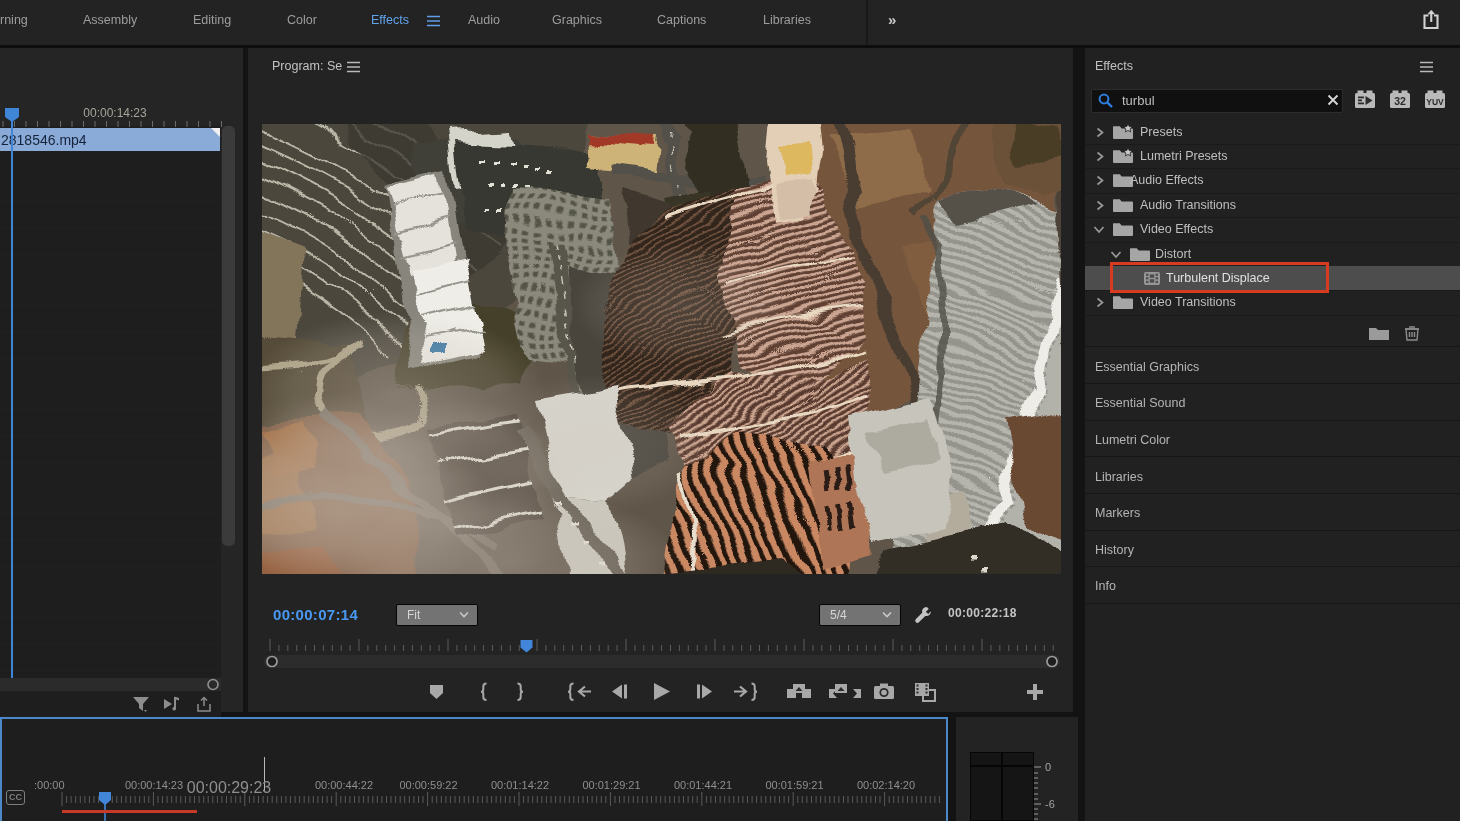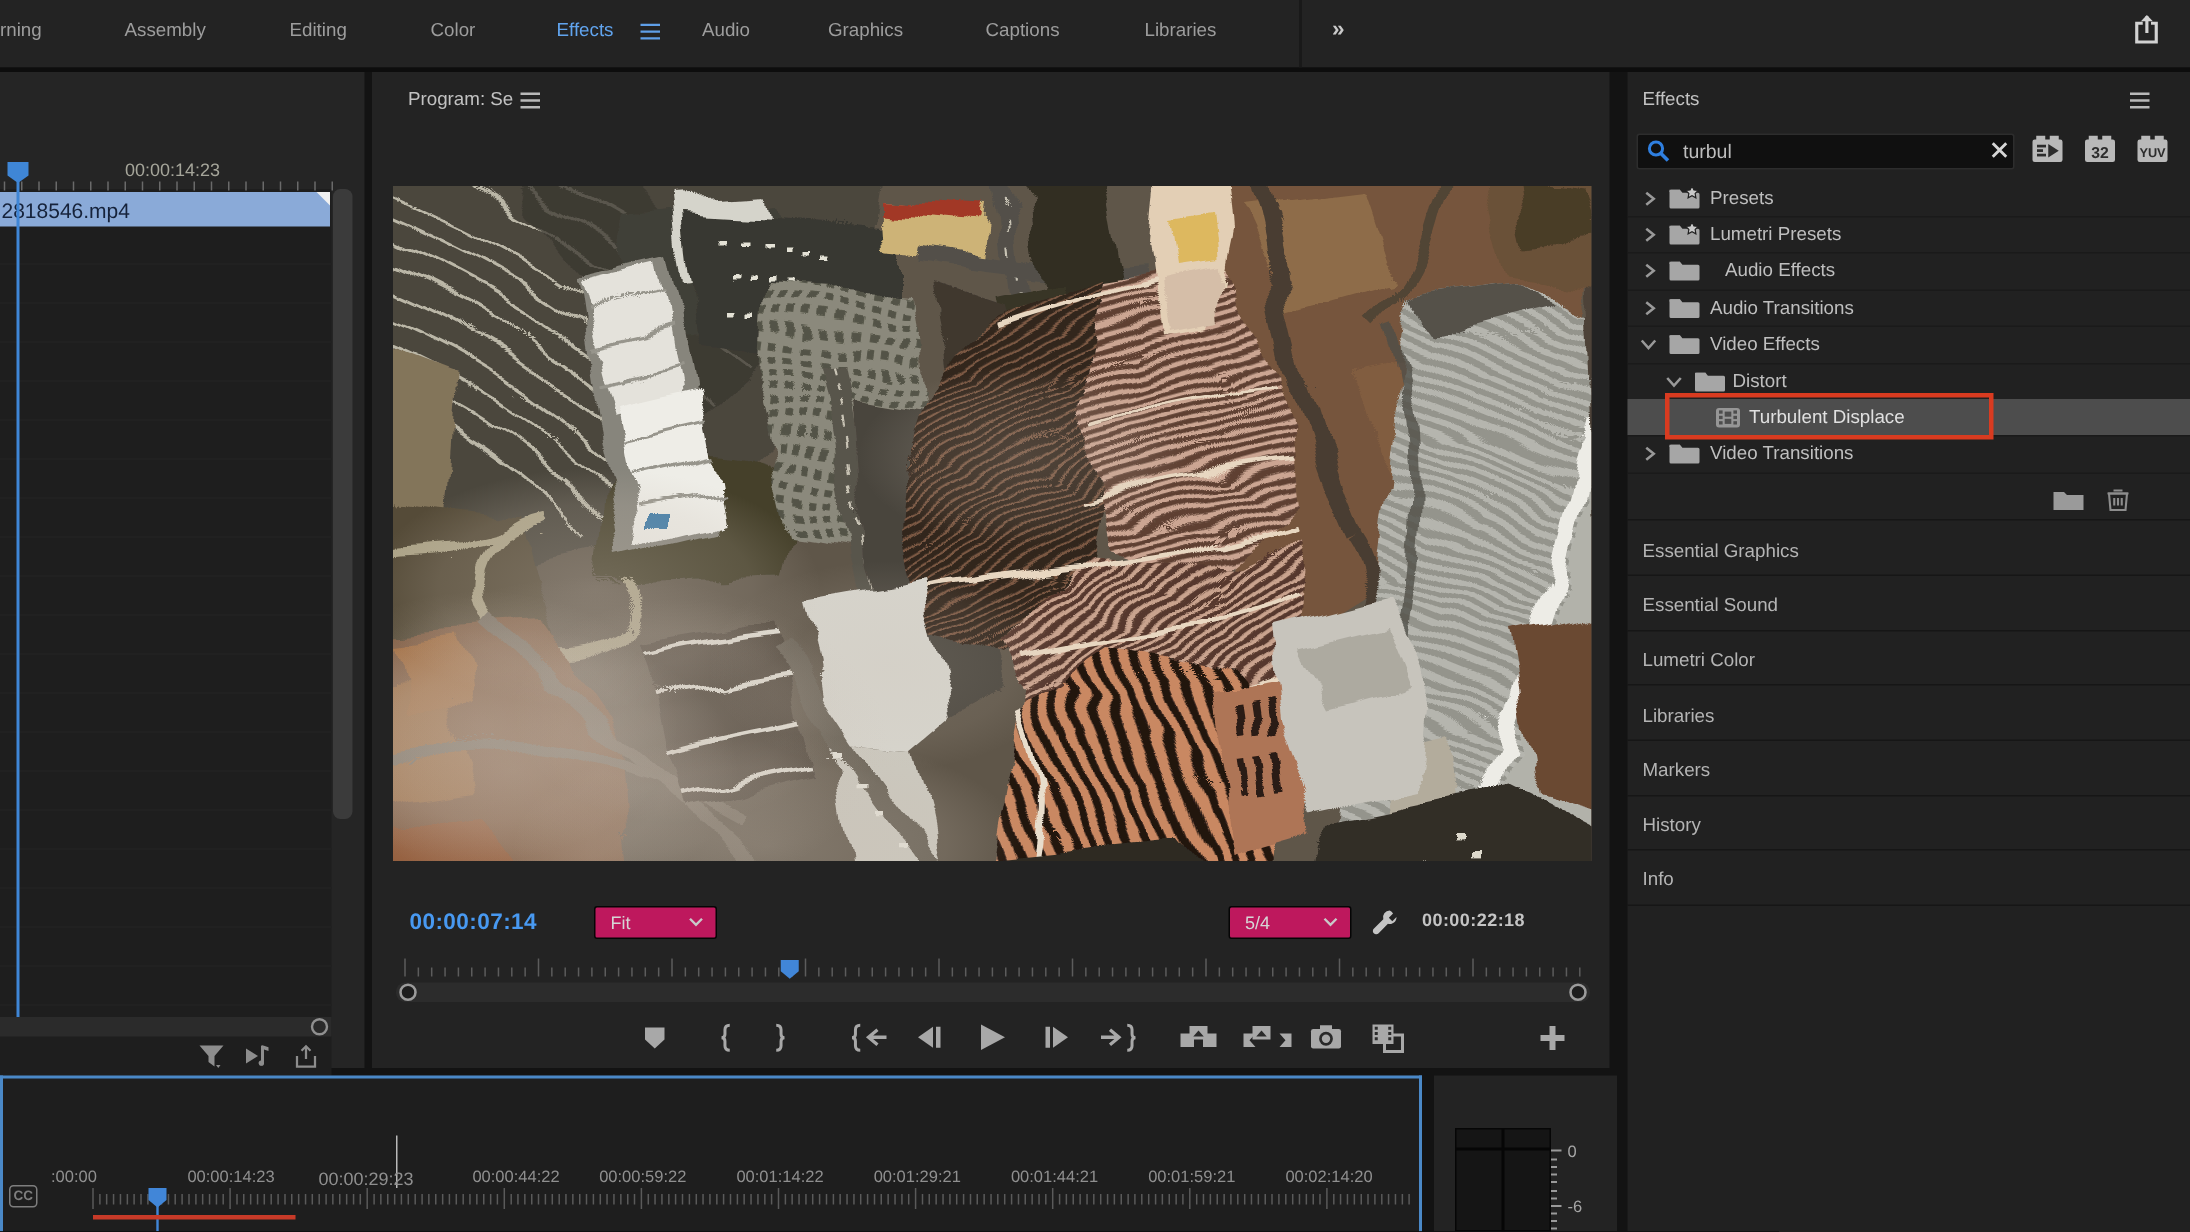--- a/index.html
+++ b/index.html
@@ -3,21 +3,21 @@
 <meta charset="utf-8">
 <style>
   html,body{margin:0;padding:0;background:#131313;}
   #app{position:relative;width:1460px;height:821px;background:#131313;overflow:hidden;
        font-family:"Liberation Sans",sans-serif;-webkit-font-smoothing:antialiased;}
   .abs{position:absolute;}
   .tab{position:absolute;top:0;height:45px;line-height:40px;color:#9d9d9d;font-size:12.5px;}
   .ptitle{color:#c2c2c2;font-size:12.5px;}
   .tc-blue{color:#4899f1;font-size:15px;font-weight:bold;letter-spacing:0.3px;}
   .tc-gray{color:#c4c4c4;font-size:12px;font-weight:bold;letter-spacing:0.3px;}
-  .drop{position:absolute;background:#be185d;border:1px solid #050505;border-radius:2px;color:#d6d6d6;font-size:12px;}
+  .drop{position:absolute;background:#737373;border:1px solid #050505;border-radius:2px;color:#d6d6d6;font-size:12px;}
   .tlabel{position:absolute;color:#bfbfbf;font-size:12.5px;line-height:24.4px;}
   .seclabel{position:absolute;left:10px;color:#b4b4b4;font-size:12.5px;}
   .sep{position:absolute;left:0;width:375px;height:1px;background:#161616;}
 </style>
 </head>
 <body>
 <div id="app">
 
   <div class="abs" style="left:0;top:0;width:1460px;height:45px;background:#232323;"></div>
   <div class="abs" style="left:0;top:45px;width:1460px;height:3px;background:#0d0d0d;"></div>
@@ -570,21 +570,21 @@
       </svg>
       <div class="tlabel" style="left:55px;top:93.9px;">Lumetri Presets</div>
       <div class="abs" style="left:0;top:142.7px;width:375px;height:1px;background:#1a1a1a;"></div>
       <svg class="abs" style="left:10px;top:125.3px;" width="10" height="11" viewBox="0 0 10 11">
         <path d="M2.5 1.5l5 4-5 4" stroke="#999" stroke-width="1.7" fill="none"></path>
       </svg>
       <svg class="abs" style="left:27px;top:122.3px;" width="22" height="17" viewBox="0 0 22 17">
         <path d="M1 3.5a1 1 0 0 1 1-1h6l1.6 2H20a1 1 0 0 1 1 1V14a1 1 0 0 1-1 1H2a1 1 0 0 1-1-1z" fill="#a6a6a6"></path>
         <path d="M1 2.5h7v1.5H1z" fill="#a6a6a6"></path>
       </svg>
-      <div class="tlabel" style="left:65px;top:118.3px;">Audio Effects</div>
+      <div class="tlabel" style="left:45px;top:118.3px;">Audio Effects</div>
       <div class="abs" style="left:0;top:167.1px;width:375px;height:1px;background:#1a1a1a;"></div>
       <svg class="abs" style="left:10px;top:149.7px;" width="10" height="11" viewBox="0 0 10 11">
         <path d="M2.5 1.5l5 4-5 4" stroke="#999" stroke-width="1.7" fill="none"></path>
       </svg>
       <svg class="abs" style="left:27px;top:146.7px;" width="22" height="17" viewBox="0 0 22 17">
         <path d="M1 3.5a1 1 0 0 1 1-1h6l1.6 2H20a1 1 0 0 1 1 1V14a1 1 0 0 1-1 1H2a1 1 0 0 1-1-1z" fill="#a6a6a6"></path>
         <path d="M1 2.5h7v1.5H1z" fill="#a6a6a6"></path>
       </svg>
       <div class="tlabel" style="left:55px;top:142.7px;">Audio Transitions</div>
       <div class="abs" style="left:0;top:191.5px;width:375px;height:1px;background:#1a1a1a;"></div>
@@ -879,21 +879,21 @@
       <path d="M0 15h7M0 52h7"></path>
       <path d="M0 21h4M0 26h4M0 31h4M0 36h4M0 42h4M0 47h4"></path>
       <path d="M0 57h4M0 62h4M0 67h4"></path>
     </g>
     <text x="11" y="19" fill="#a5a5a5" font-size="11" font-family="Liberation Sans">0</text>
     <text x="11" y="56" fill="#a5a5a5" font-size="11" font-family="Liberation Sans">-6</text>
   </svg>
 
 <div class="abs" style="left:34px;top:779px;width:90px;text-align:left;color:#8f8f8f;font-size:11px;">:00:00</div>
     <div class="abs" style="left:109px;top:779px;width:90px;text-align:center;color:#8f8f8f;font-size:11px;">00:00:14:23</div>
-    <div class="abs" style="left:199px;top:779px;width:90px;text-align:center;color:#8f8f8f;font-size:12px;">00:00:29:23</div>
+    <div class="abs" style="left:184px;top:779px;width:90px;text-align:center;color:#8f8f8f;font-size:16px;">00:00:29:23</div>
     <div class="abs" style="left:299px;top:779px;width:90px;text-align:center;color:#8f8f8f;font-size:11px;">00:00:44:22</div>
     <div class="abs" style="left:383.5px;top:779px;width:90px;text-align:center;color:#8f8f8f;font-size:11px;">00:00:59:22</div>
     <div class="abs" style="left:475px;top:779px;width:90px;text-align:center;color:#8f8f8f;font-size:11px;">00:01:14:22</div>
     <div class="abs" style="left:566.5px;top:779px;width:90px;text-align:center;color:#8f8f8f;font-size:11px;">00:01:29:21</div>
     <div class="abs" style="left:658px;top:779px;width:90px;text-align:center;color:#8f8f8f;font-size:11px;">00:01:44:21</div>
     <div class="abs" style="left:749.5px;top:779px;width:90px;text-align:center;color:#8f8f8f;font-size:11px;">00:01:59:21</div>
     <div class="abs" style="left:841px;top:779px;width:90px;text-align:center;color:#8f8f8f;font-size:11px;">00:02:14:20</div>
   </div>
 
 </body></html>

